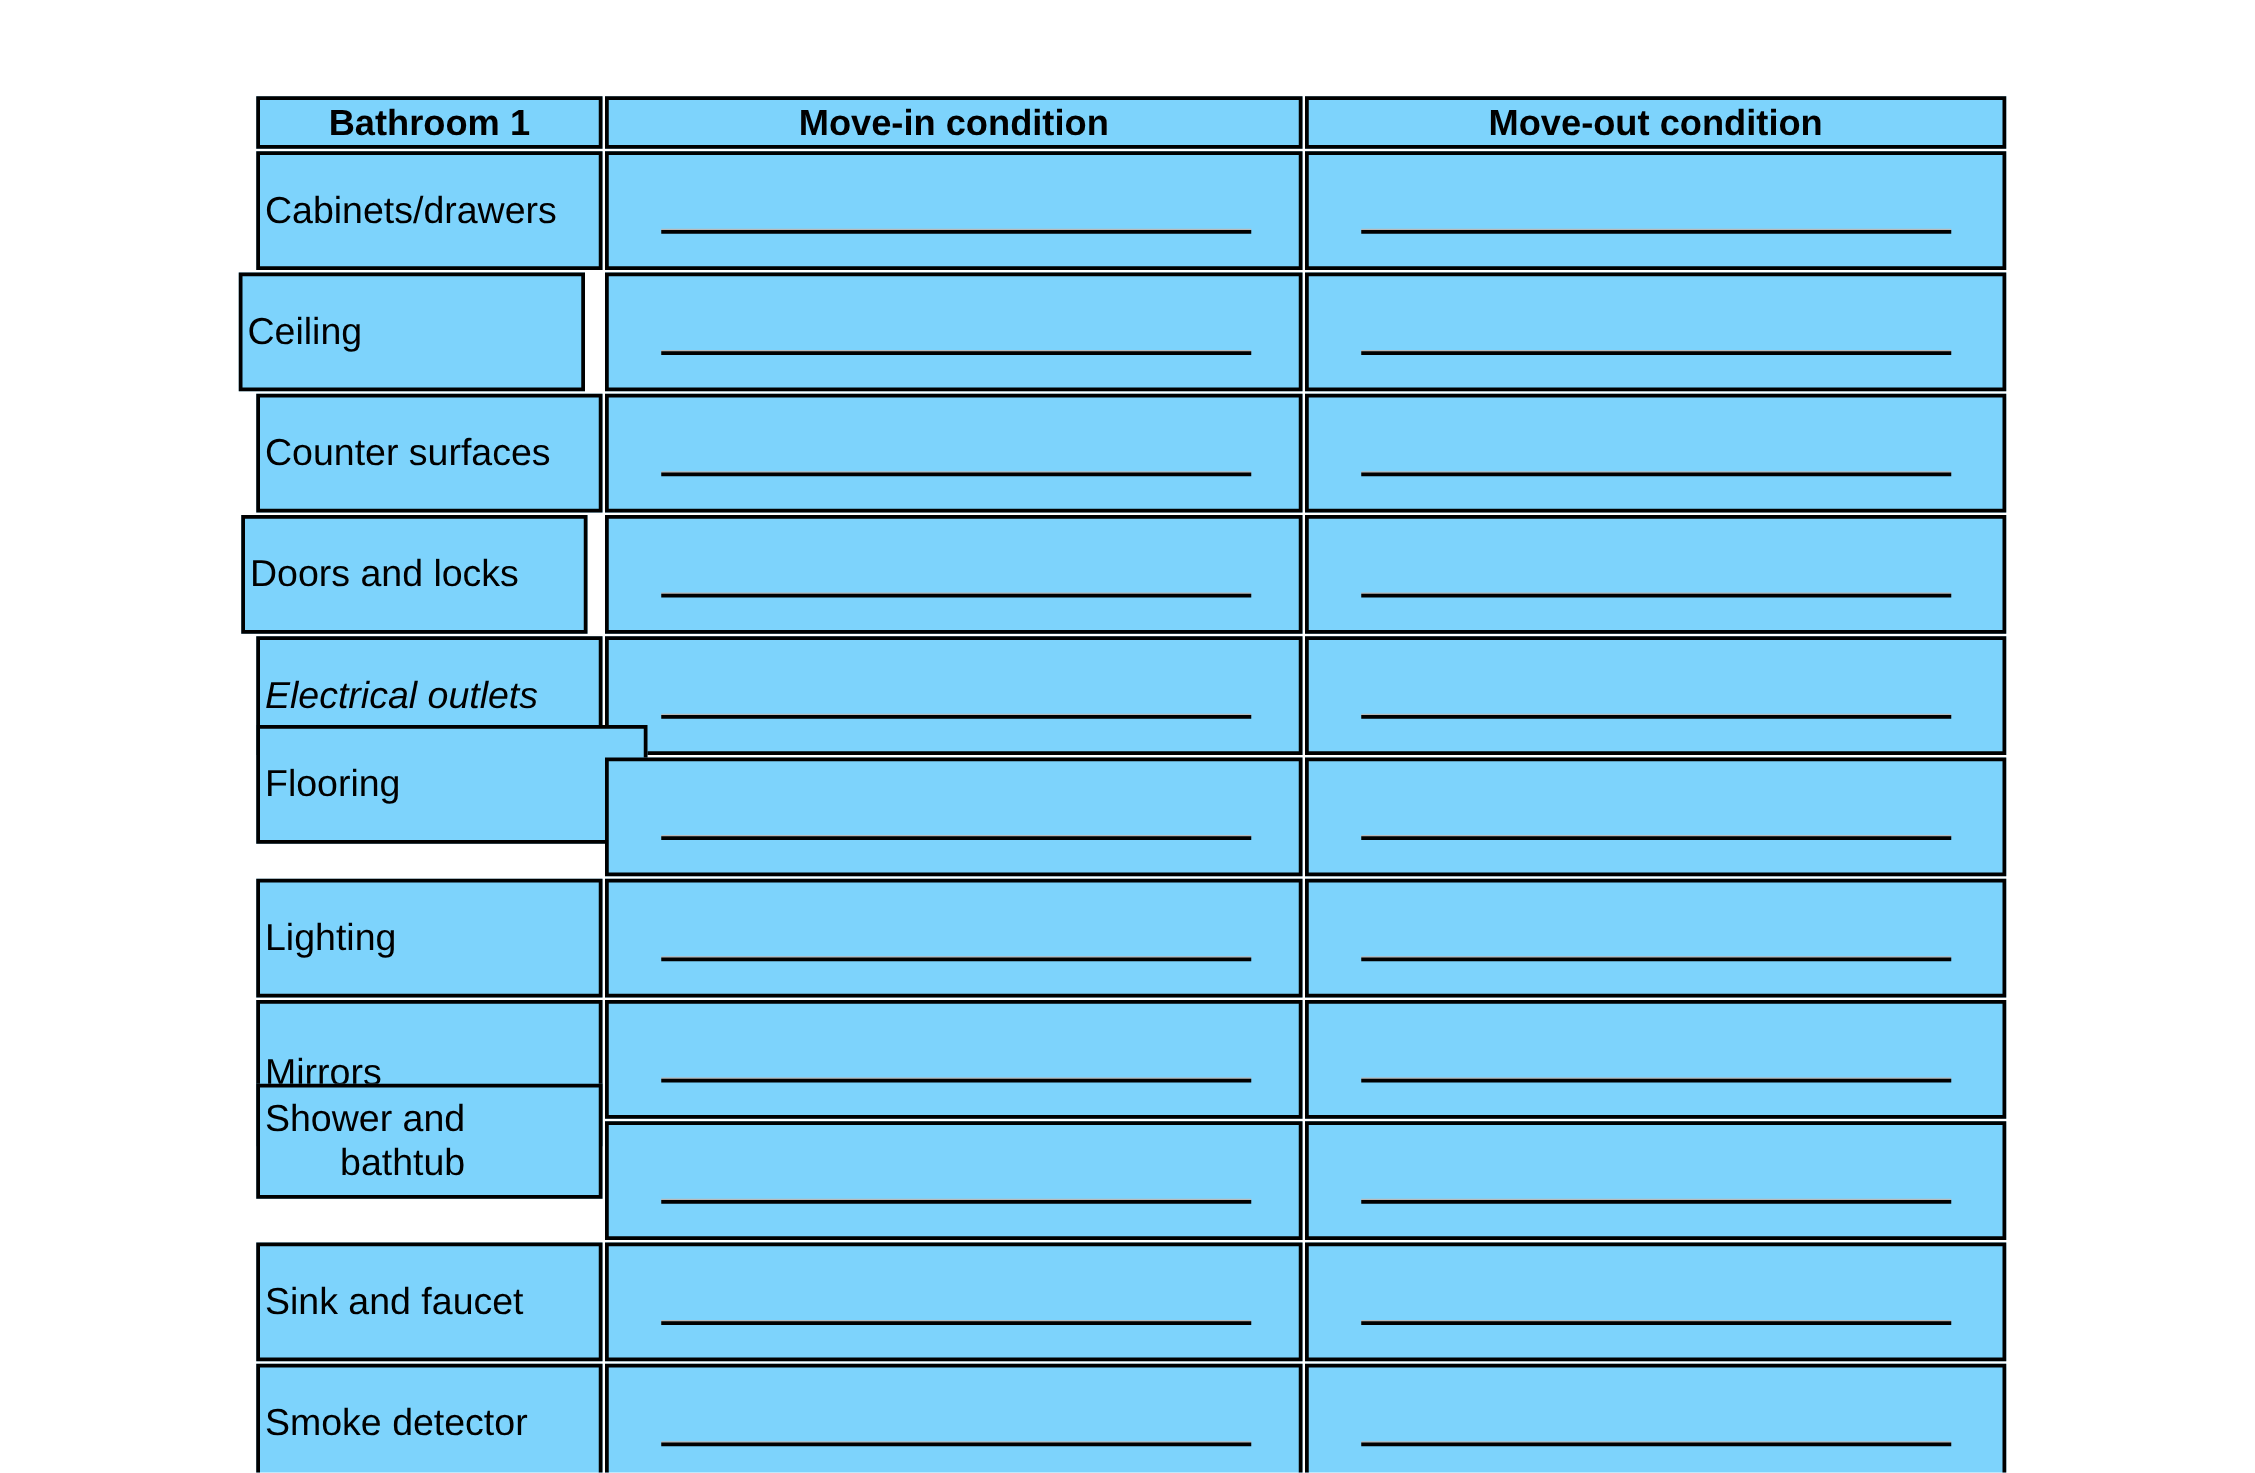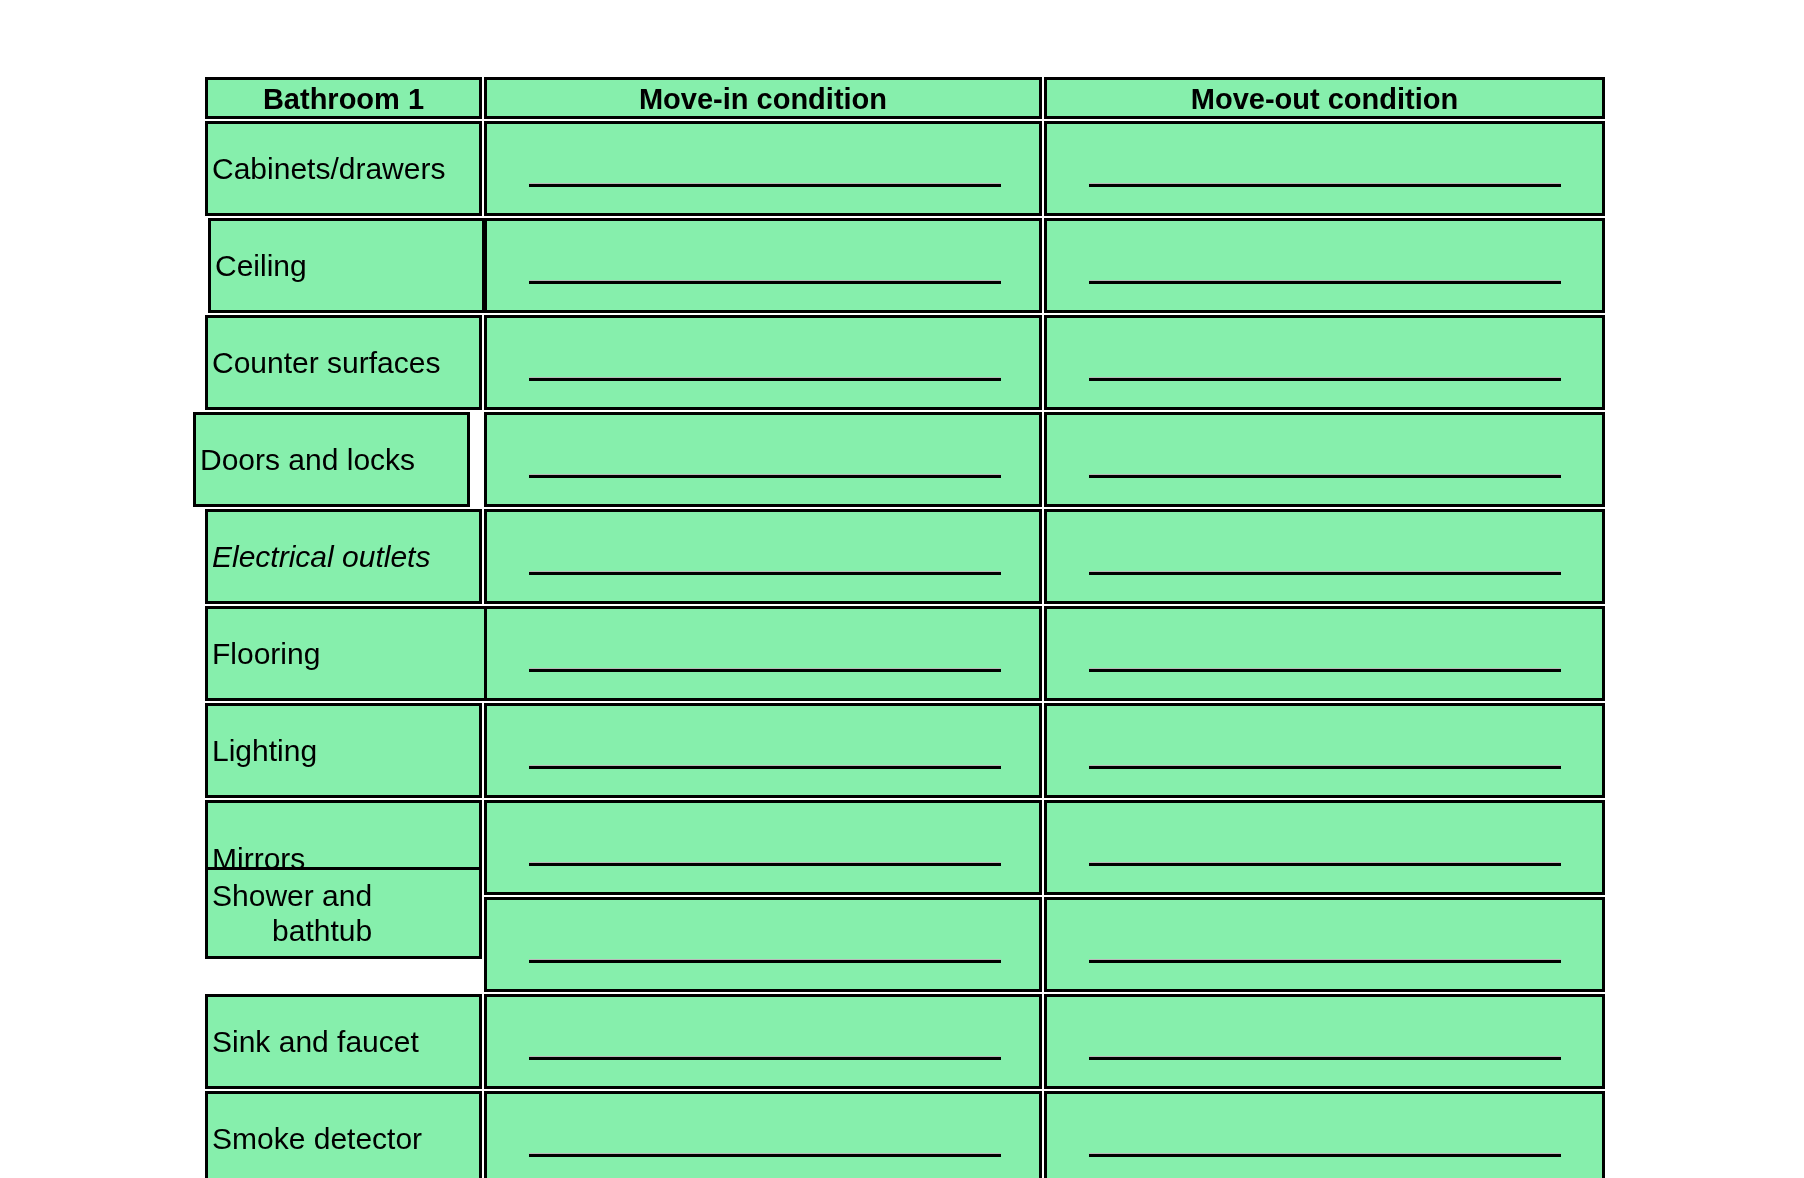--- a/index.html
+++ b/index.html
@@ -20,21 +20,21 @@
       left: 0;
       top: 0;
       width: 1804px;
       height: 1178px;
       background: #ffffff;
     }
     .cell {
       position: absolute;
       box-sizing: border-box;
       border: 3px solid #000000;
-      background: #86efac;
+      background: #7dd3fc;
     }
     .hdr {
       display: flex;
       align-items: center;
       justify-content: center;
       font-weight: bold;
       font-size: 29px;
       line-height: 1;
       padding-top: 2px;
     }
@@ -69,21 +69,21 @@
         <span>Move-out condition</span>
       </div>
       <div>
         <div class="cell label" style="left: 205px; top: 121px; width: 277px; height: 95px;"><span>Cabinets/drawers</span></div>
         <div class="cell " style="left: 484px; top: 121px; width: 558px; height: 95px;"></div>
         <div class="cell " style="left: 1044px; top: 121px; width: 561px; height: 95px;"></div>
       </div>
       <div class="field" style="left: 529px; top: 184px; width: 472px;"></div>
       <div class="field" style="left: 1089px; top: 184px; width: 472px;"></div>
       <div>
-        <div class="cell label" style="left: 208px; top: 218px; width: 277px; height: 95px;"><span>Ceiling</span></div>
+        <div class="cell label" style="left: 191px; top: 218px; width: 277px; height: 95px;"><span>Ceiling</span></div>
         <div class="cell " style="left: 484px; top: 218px; width: 558px; height: 95px;"></div>
         <div class="cell " style="left: 1044px; top: 218px; width: 561px; height: 95px;"></div>
       </div>
       <div class="field" style="left: 529px; top: 281px; width: 472px;"></div>
       <div class="field" style="left: 1089px; top: 281px; width: 472px;"></div>
       <div>
         <div class="cell label" style="left: 205px; top: 315px; width: 277px; height: 95px;"><span>Counter surfaces</span></div>
         <div class="cell " style="left: 484px; top: 315px; width: 558px; height: 95px;"></div>
         <div class="cell " style="left: 1044px; top: 315px; width: 561px; height: 95px;"></div>
       </div>
@@ -97,21 +97,21 @@
       <div class="field" style="left: 529px; top: 475px; width: 472px;"></div>
       <div class="field" style="left: 1089px; top: 475px; width: 472px;"></div>
       <div>
         <div class="cell label" style="left: 205px; top: 509px; width: 277px; height: 95px; font-style: italic;"><span>Electrical outlets</span></div>
         <div class="cell " style="left: 484px; top: 509px; width: 558px; height: 95px;"></div>
         <div class="cell " style="left: 1044px; top: 509px; width: 561px; height: 95px;"></div>
       </div>
       <div class="field" style="left: 529px; top: 572px; width: 472px;"></div>
       <div class="field" style="left: 1089px; top: 572px; width: 472px;"></div>
       <div>
-        <div class="cell label" style="left: 205px; top: 606px; width: 313px; height: 95px;"><span>Flooring</span></div>
+        <div class="cell label" style="left: 205px; top: 580px; width: 313px; height: 95px;"><span>Flooring</span></div>
         <div class="cell " style="left: 484px; top: 606px; width: 558px; height: 95px;"></div>
         <div class="cell " style="left: 1044px; top: 606px; width: 561px; height: 95px;"></div>
       </div>
       <div class="field" style="left: 529px; top: 669px; width: 472px;"></div>
       <div class="field" style="left: 1089px; top: 669px; width: 472px;"></div>
       <div>
         <div class="cell label" style="left: 205px; top: 703px; width: 277px; height: 95px;"><span>Lighting</span></div>
         <div class="cell " style="left: 484px; top: 703px; width: 558px; height: 95px;"></div>
         <div class="cell " style="left: 1044px; top: 703px; width: 561px; height: 95px;"></div>
       </div>

